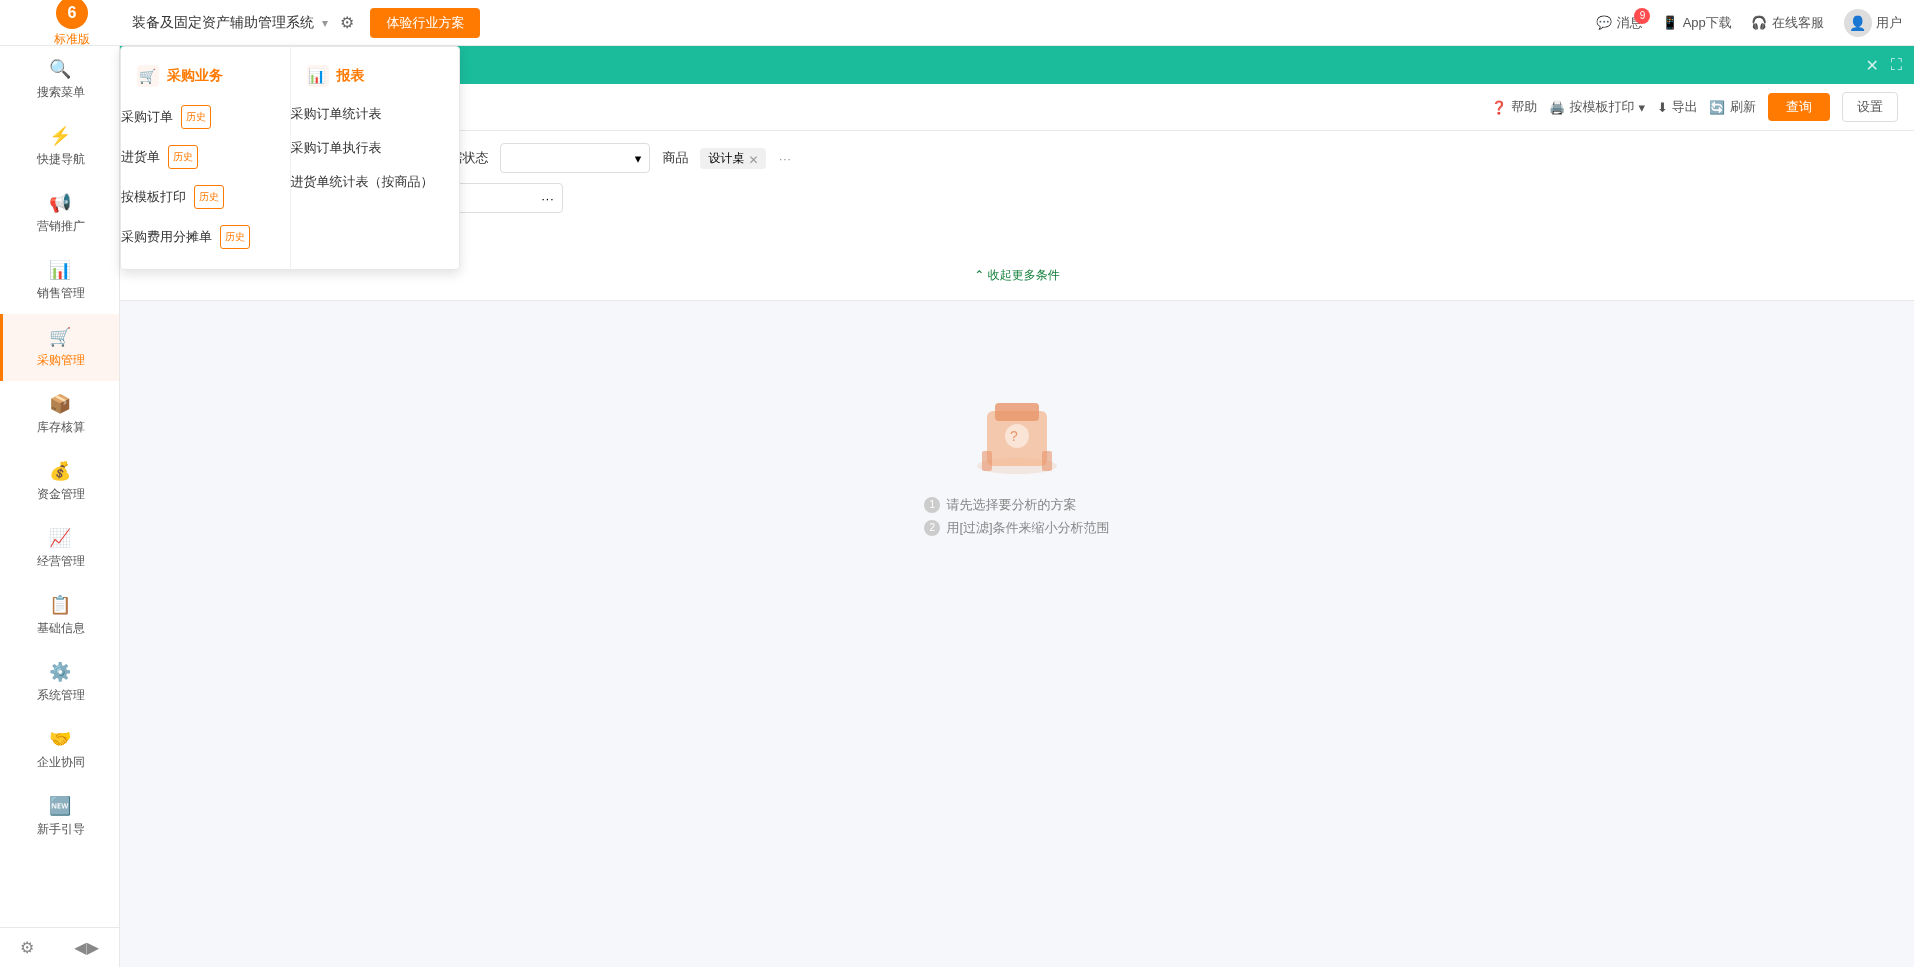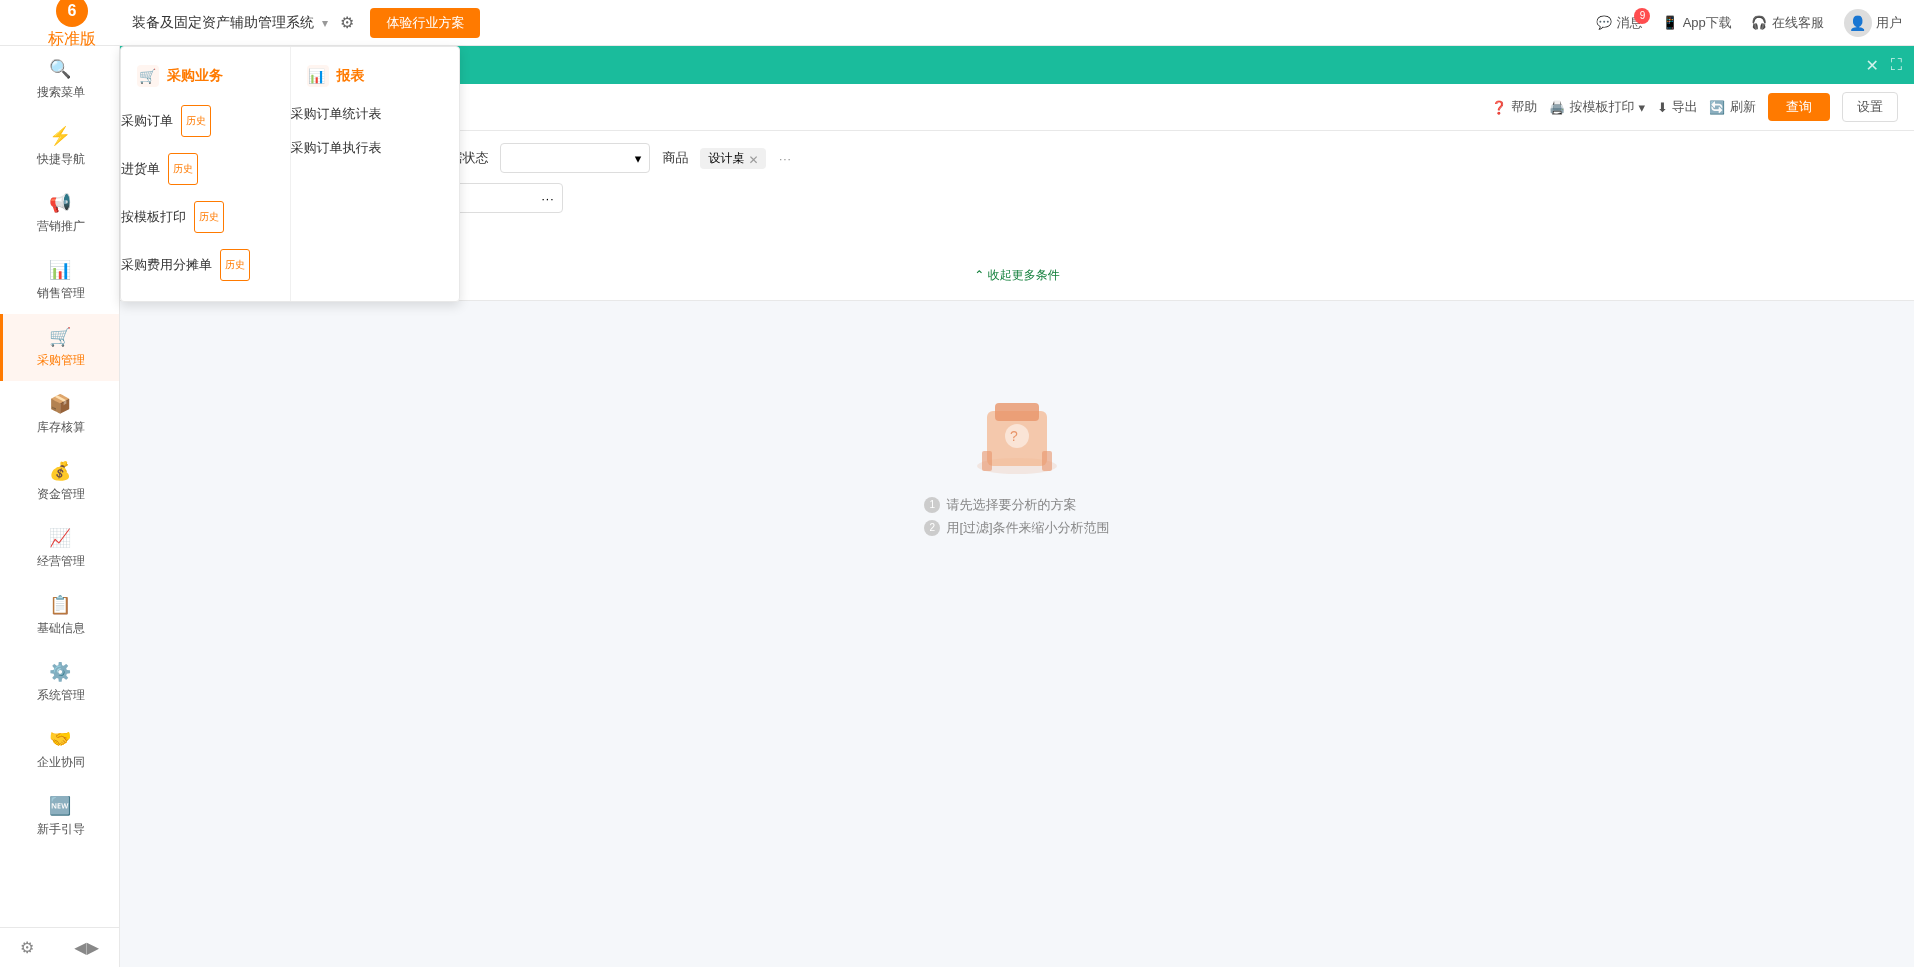--- a/index.html
+++ b/index.html
@@ -25,21 +25,21 @@
       flex-shrink: 0;
     }
     .logo-icon {
       width: 32px;
       height: 32px;
       background: #ff7a00;
       border-radius: 50%;
       display: flex; align-items: center; justify-content: center;
       color: white; font-size: 16px; font-weight: bold;
     }
-    .logo-text { font-size: 16px; color: #ff7a00; margin-top: 2px; }
+    .logo-text { font-size: 12px; color: #ff7a00; margin-top: 2px; }
     .system-title {
       flex: 1;
       display: flex;
       align-items: center;
       gap: 8px;
     }
     .system-name { font-size: 14px; color: #333; }
     .dropdown-arrow { color: #999; font-size: 12px; cursor: pointer; }
     .settings-icon { color: #666; font-size: 16px; cursor: pointer; margin-left: 4px; }
     .industry-btn {
@@ -342,21 +342,21 @@
       font-size: 13px;
       gap: 8px;
     }
     .menu-badge {
       background: #fff;
       border: 1px solid #ff7a00;
       color: #ff7a00;
       border-radius: 3px;
       padding: 0 4px;
       font-size: 10px;
-      height: 32px;
+      height: 24px;
       display: flex;
       align-items: center;
     }
 
     
     .sidebar-item.purchase-active {
       color: #ff7a00;
       background: #fff5f0;
       border-left-color: #ff7a00;
     }
@@ -628,14 +628,17 @@
     <div class="menu-section-title">
       <div class="menu-section-icon">📊</div>
       <span>报表</span>
     </div>
     <div class="menu-item">
       <span>采购订单统计表</span>
     </div>
     <div class="menu-item">
       <span>采购订单执行表</span>
     </div>
+    <div class="menu-item">
+      <span>进货单统计表（按商品）</span>
+    </div>
   </div>
 </div>
 
 </body></html>

